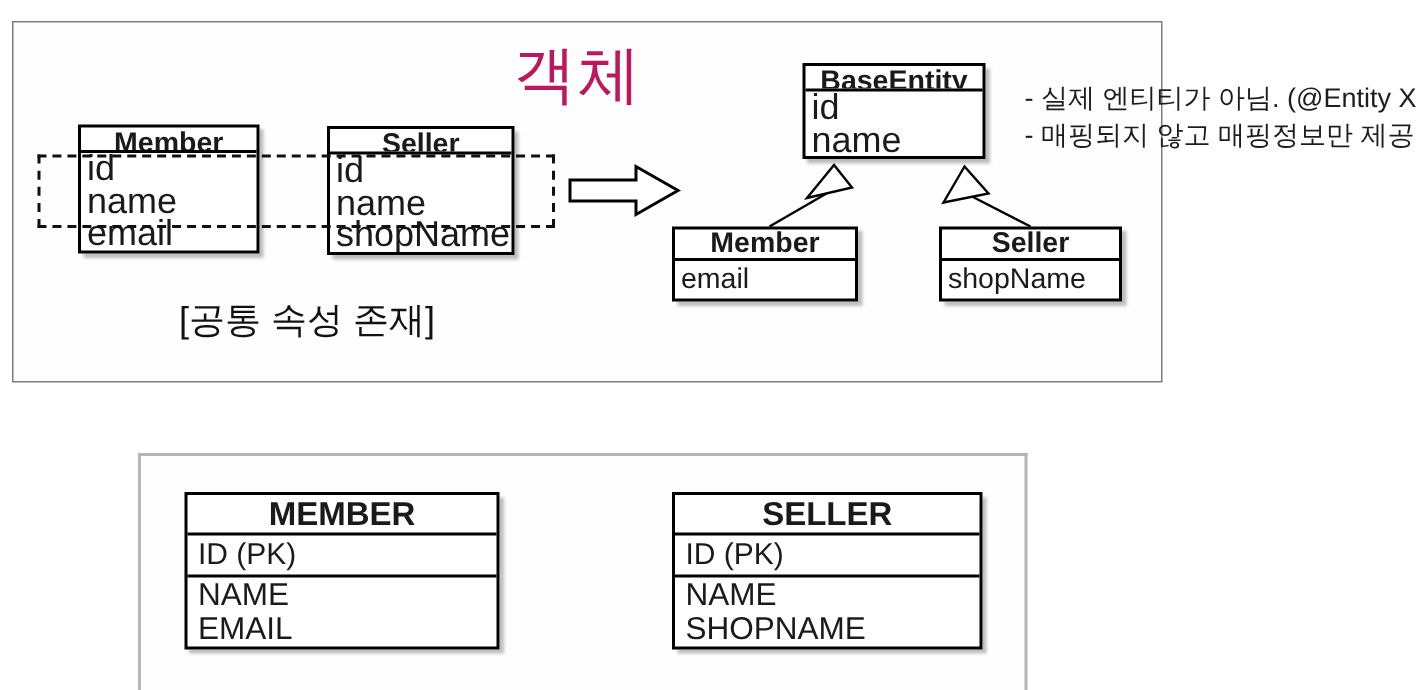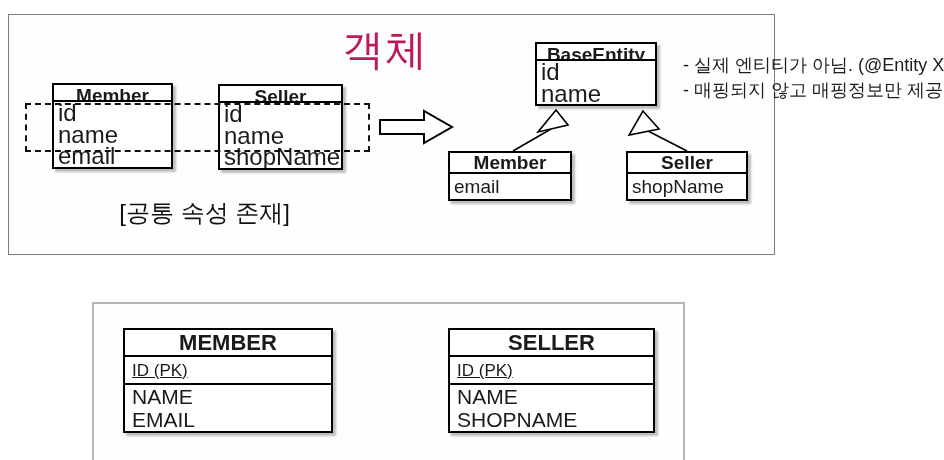--- a/index.html
+++ b/index.html
@@ -27,22 +27,22 @@
   .uml-header {
     text-align:center; font-weight:bold; border-bottom:2px solid #000;
     white-space:nowrap; overflow:hidden;
   }
   .uml-field { text-align:left; white-space:nowrap; overflow:hidden; }
 
   .obj-table .uml-header { font-size:19px; height:17px; line-height:22px; }
   .obj-table .uml-field  { font-size:24px; line-height:21.5px; padding-left:4px; }
 
   .db-table .uml-header { font-size:22px; height:27px; line-height:26px; }
-  .db-table .pk-row { font-size:17px; height:28px; line-height:27px; padding-left:7px;
-                      border-bottom:2px solid #000; white-space:nowrap;text-decoration:underline; }
+  .db-table .pk-row { font-size:20px; height:28px; line-height:27px; padding-left:7px;
+                      border-bottom:2px solid #000; white-space:nowrap; }
   .db-table .uml-field { font-size:21px; line-height:23px; padding-left:7px; }
 
   
   #tbl-member-before { left:52px;  top:83px;  width:121px; }
   #tbl-seller-before { left:218px; top:84px;  width:125px; }
   #tbl-base-entity   { left:535px; top:42px;  width:122px; }
   #tbl-member-after  { left:448px; top:151px; width:124px; }
   #tbl-seller-after  { left:626px; top:151px; width:122px; }
   #tbl-member-after .uml-header, #tbl-seller-after .uml-header { height:21px; line-height:20px; }
   #tbl-member-after .uml-field,  #tbl-seller-after .uml-field  { font-size:19px; line-height:25px; }

